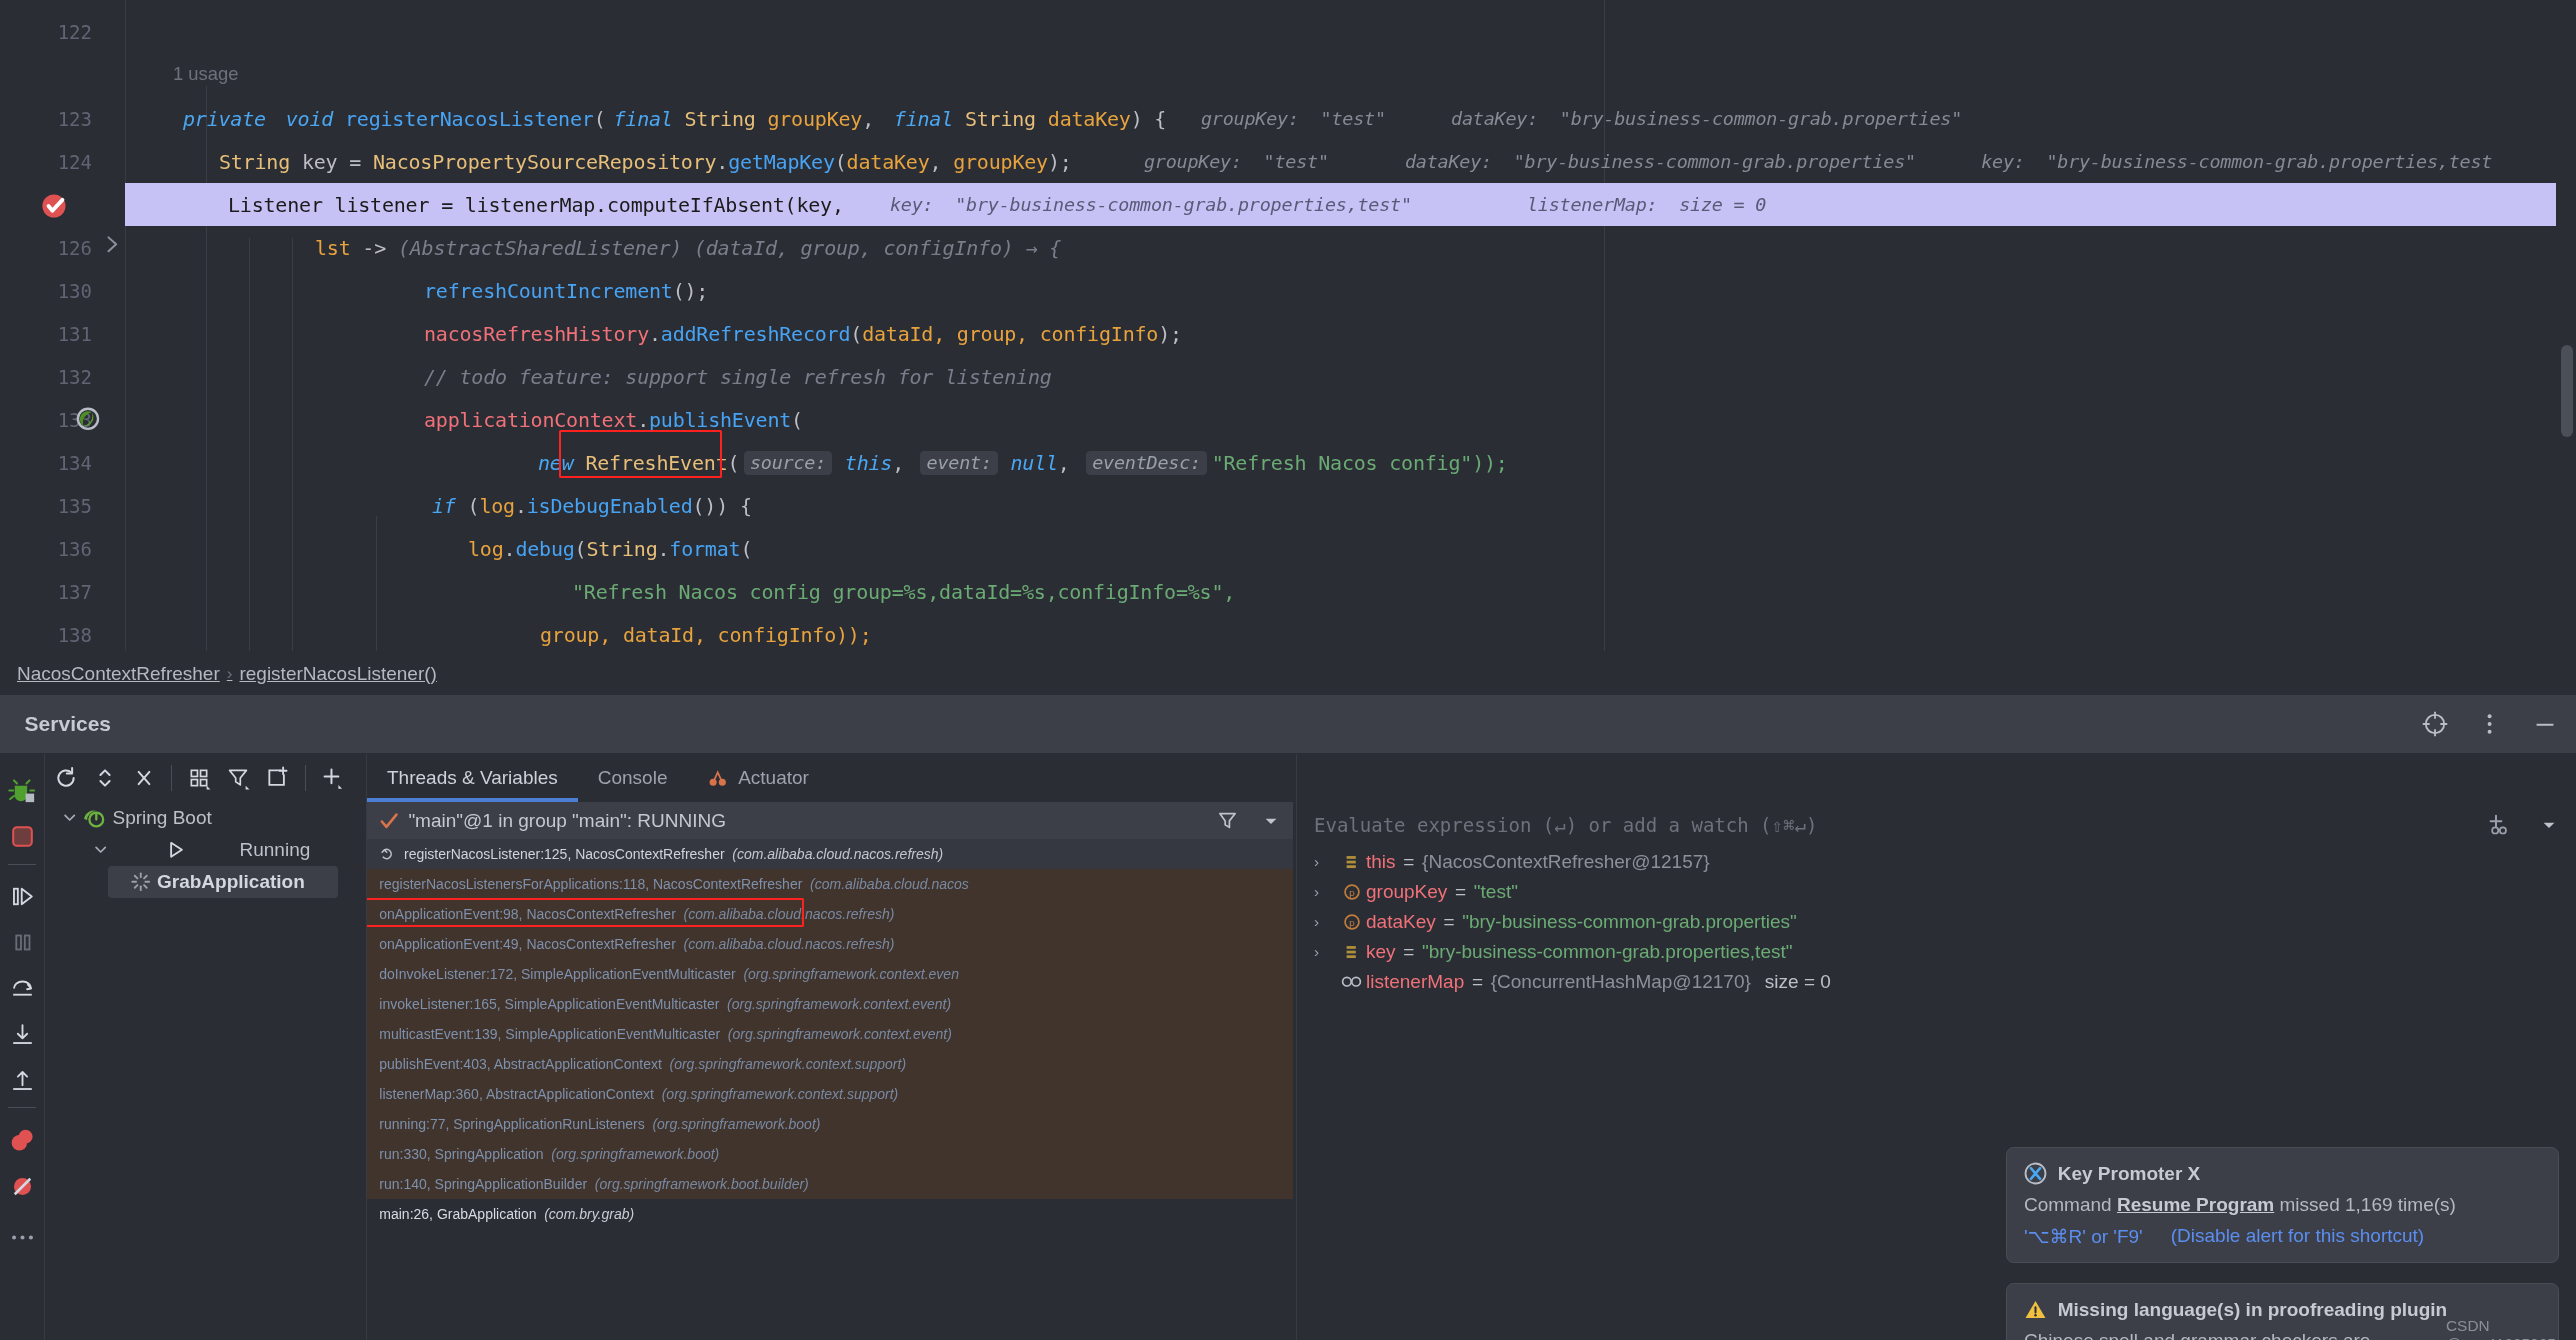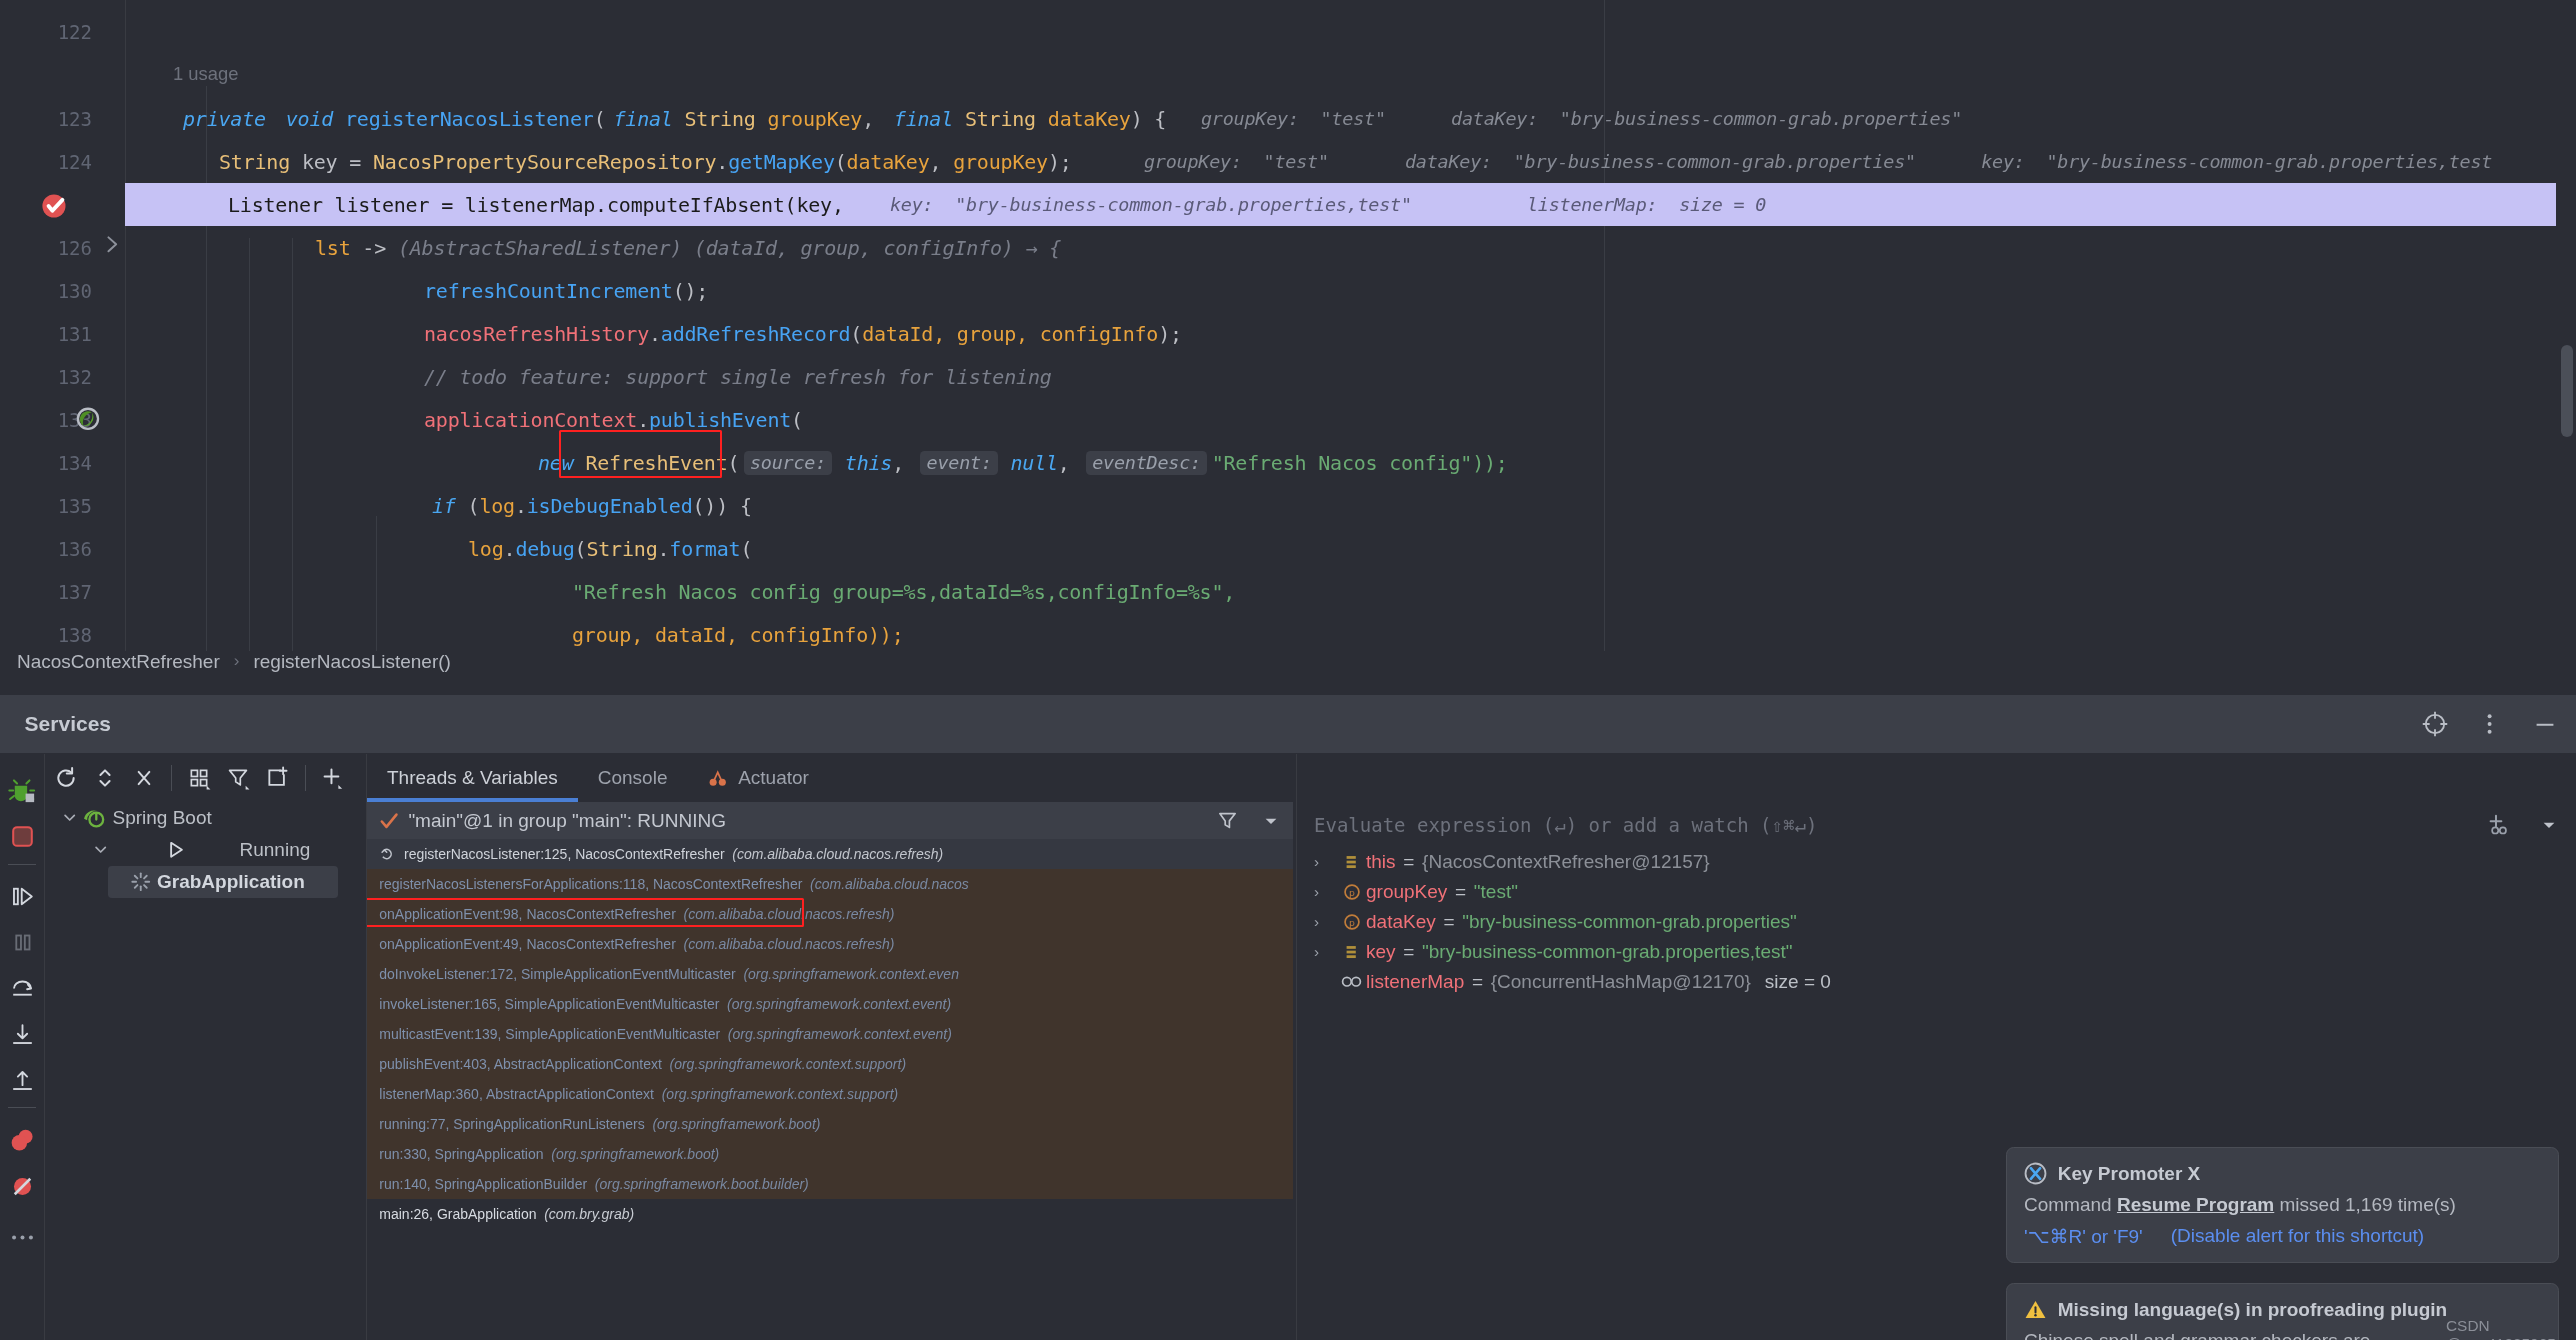--- a/index.html
+++ b/index.html
@@ -42,21 +42,21 @@
 
   .usage-lbl { position:absolute; left:173px; color:#6d717c; font-size:18.4px; }
 
   
   .marker-bar { position:absolute; right:0; top:0; width:20px; height:651px; background:#2b2d35; }
   .scroll-thumb { position:absolute; right:3.1px; width:12.3px; border-radius:6.1px; background:#4b4f58; }
   .vert-rule { position:absolute; top:0; width:0.8px; height:651px; background:#3a3d45; }
 
   
   .breadcrumb { position:absolute; left:0; top:651px; width:2576px; height:45px; background:#2b2d35;
-                display:flex; padding-left:17px; gap:14px; font-size:19px; color:#b4b8c0; }
+                display:flex; align-items:center; padding-left:17px; gap:7px; font-size:19px; color:#b4b8c0;text-decoration:underline; }
   .bc-sep { color:#6d717c; font-size:17px; }
 
   
   .svc-header { position:absolute; left:0; top:695px; width:2576px; height:58px; background:#3c3f48;
                 display:flex; align-items:center; }
   .svc-title { margin-left:24.6px; font-size:21px; font-weight:bold; color:#c6cad2; }
   .svc-actions { position:absolute; right:18.4px; display:flex; align-items:center; gap:37px; }
 
   
   .panel { position:absolute; left:0; top:754px; width:2576px; height:586px; background:#2b2d35; }
@@ -220,21 +220,21 @@
       <span class="codetext" style="left:468px;"><span class="t-par">log</span><span class="t-plain">.</span><span class="t-meth">debug</span><span class="t-plain">(</span><span class="t-type">String</span><span class="t-plain">.</span><span class="t-meth">format</span><span class="t-plain">(</span></span>
     </div>
 
     <div class="code-row" style="top:570px;">
       <span class="lnum">137</span>
       <span class="codetext t-str" style="left:572px;">"Refresh Nacos config group=%s,dataId=%s,configInfo=%s",</span>
     </div>
 
     <div class="code-row" style="top:613px;">
       <span class="lnum">138</span>
-      <span class="codetext t-par" style="left:572px;">group, dataId, configInfo));</span>
+      <span class="codetext t-par" style="left:540px;">group, dataId, configInfo));</span>
     </div>
 
     <div class="marker-bar">
       <div class="scroll-thumb" style="top:345px; height:92px;"></div>
     </div>
   </div>
 
   <div class="breadcrumb">
     <span>NacosContextRefresher</span>
     <span class="bc-sep">›</span>

